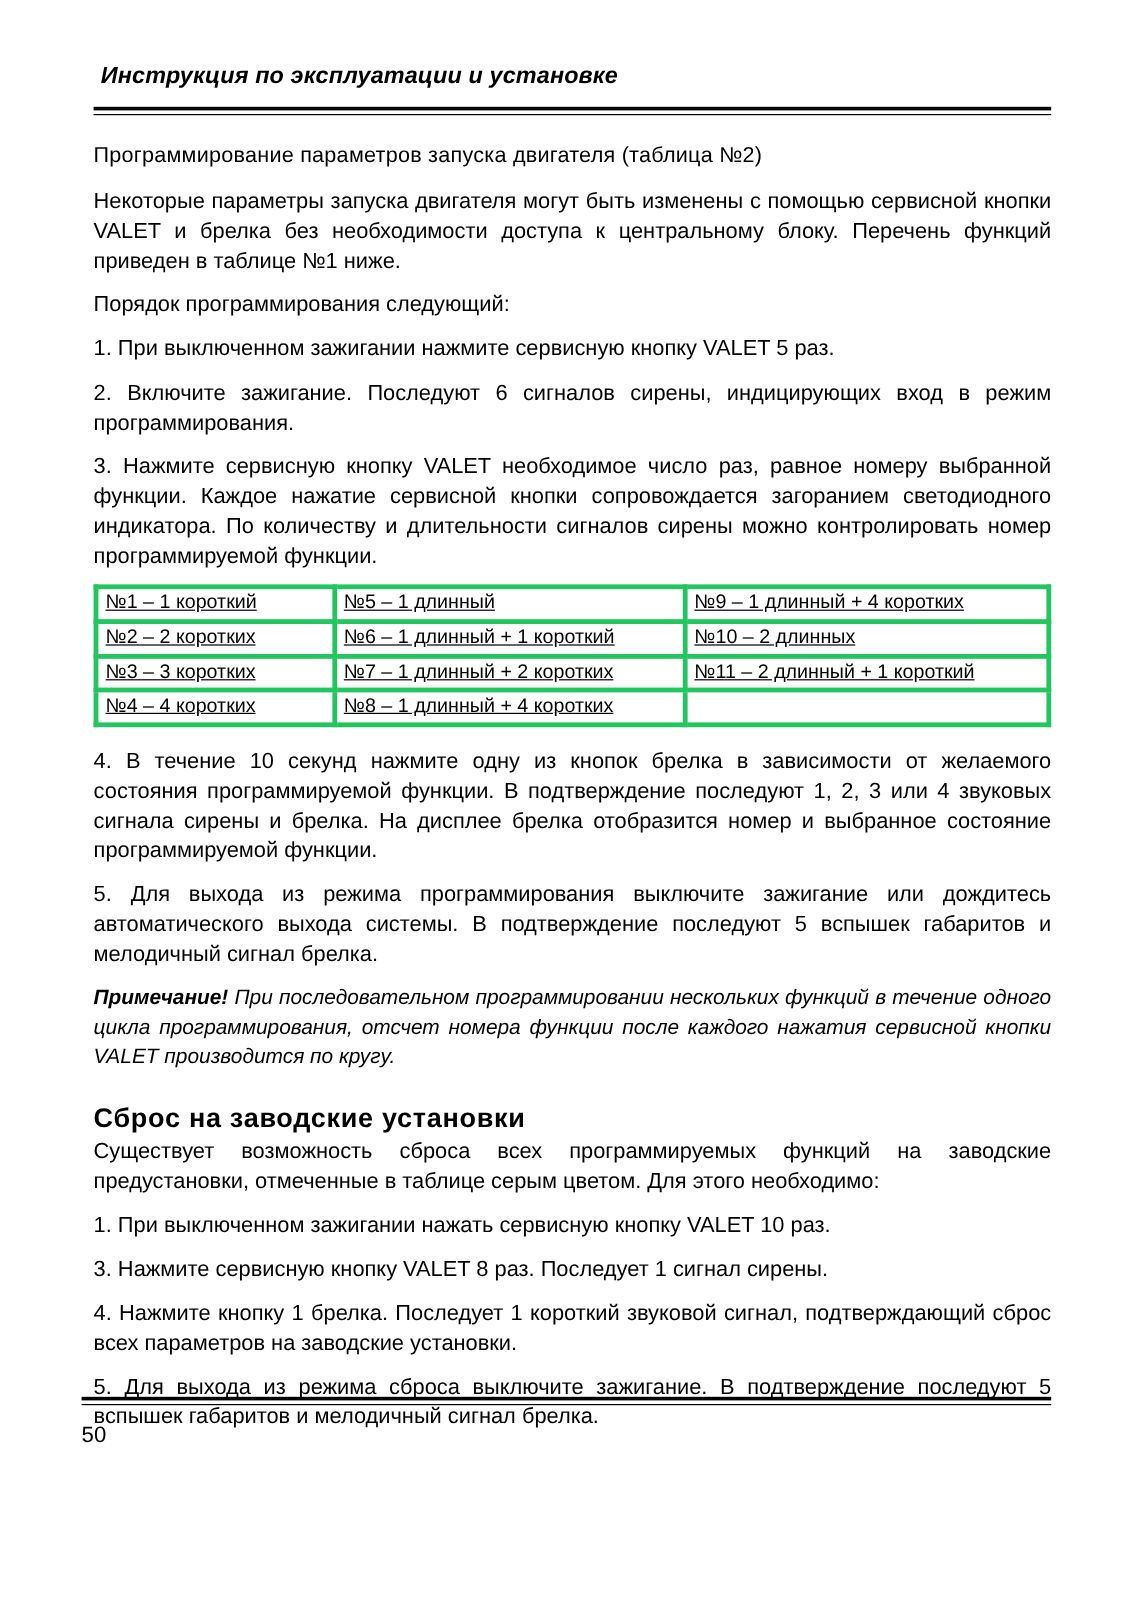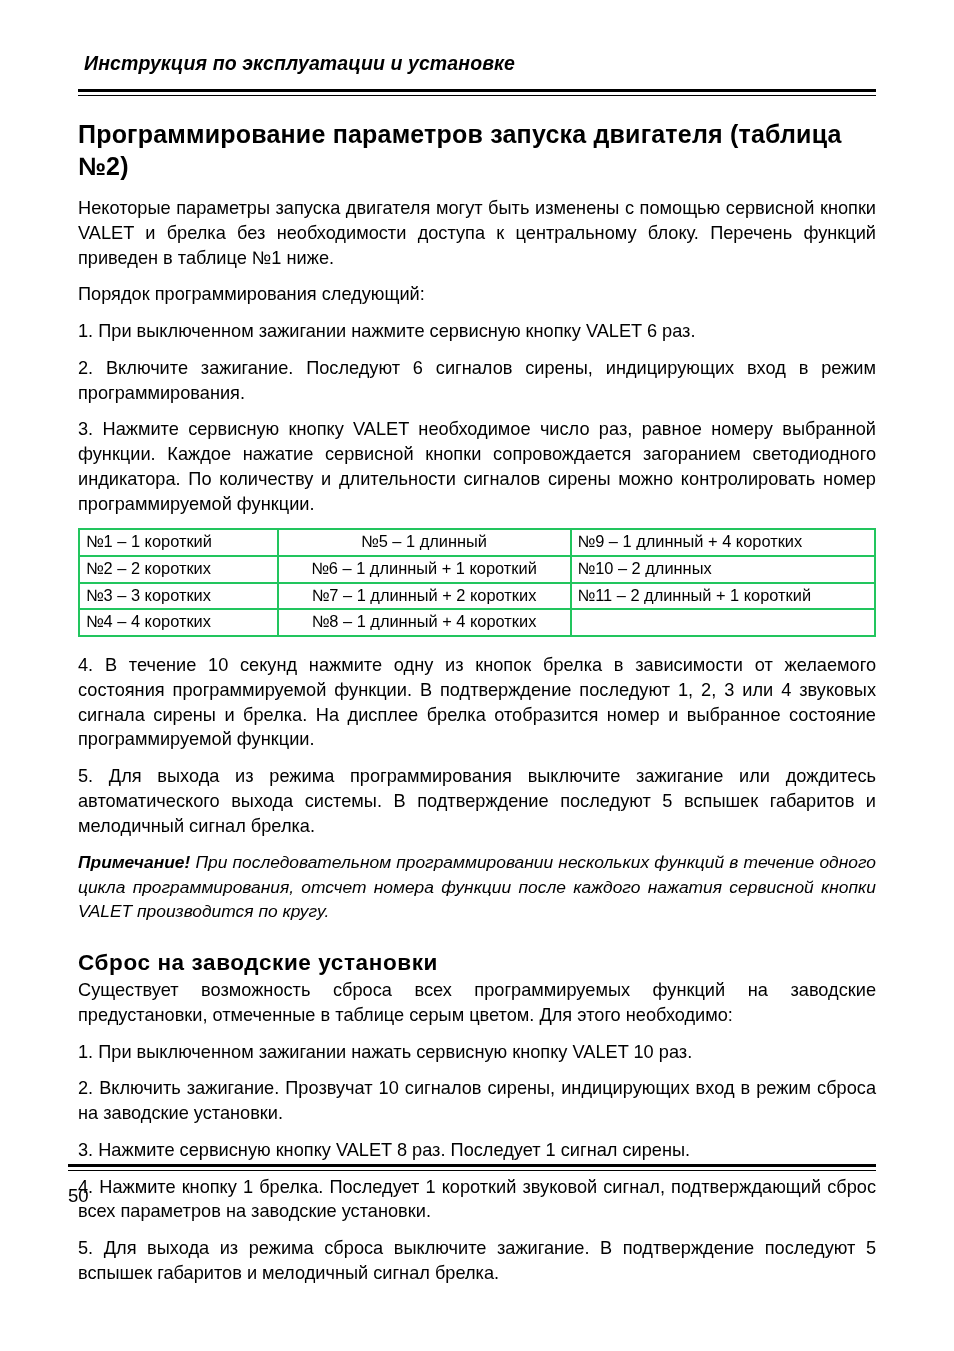--- a/index.html
+++ b/index.html
@@ -31,22 +31,22 @@
     margin: 0 0 14px 6px;
   }
   .rule-double {
     border-top: 3px solid #000;
     border-bottom: 1.5px solid #000;
     height: 3px;
     margin: 0 0 0 0;
   }
   .rule-double.top { margin-bottom: 22px; }
   h1.section-title {
-    font-size: 25px;
-    font-weight: bold;
+    font-size: 18px;
+    font-weight: normal;
     line-height: 1.28;
     margin: 0 0 14px 0;
     letter-spacing: 0.2px;
   }
   h2.section-title {
     font-size: 22.5px;
     font-weight: bold;
     line-height: 1.28;
     margin: 26px 0 0 0;
     letter-spacing: 0.6px;
@@ -68,28 +68,29 @@
     font-weight: bold;
     font-style: italic;
   }
   table.signal-table {
     border-collapse: collapse;
     width: 100%;
     margin: 6px 0 16px 0;
     table-layout: fixed;
   }
   table.signal-table td {
-    border: 2px solid #22c55e;
+    border: 4px solid #22c55e;
     font-size: 16.4px;
     padding: 2px 6px 3px 6px;
     line-height: 1.2;
     white-space: nowrap;
+    text-decoration: underline;
   }
   table.signal-table td.c1 { width: 24.5%; }
-  table.signal-table td.c2 { width: 37%; text-align: center; }
+  table.signal-table td.c2 { width: 37%; }
   table.signal-table td.c3 { width: 38.5%; }
   .footer {
     position: absolute;
     left: 68px;
     right: 78px;
     bottom: 46px;
   }
   .footer .rule-double {
     border-top: 3px solid #000;
     border-bottom: 1.5px solid #000;
@@ -105,21 +106,21 @@
 
 <div class="page">
 
   <div class="header-title">Инструкция по эксплуатации и установке</div>
   <div class="rule-double top"></div>
 
   <h1 class="section-title">Программирование параметров запуска двигателя (таблица №2)</h1>
 
   <p class="para">Некоторые параметры запуска двигателя могут быть изменены с помощью сервисной кнопки VALET и брелка без необходимости доступа к центральному блоку. Перечень функций приведен в таблице №1 ниже.</p>
   <p class="para">Порядок программирования следующий:</p>
-  <p class="para">1. При выключенном зажигании нажмите сервисную кнопку VALET 6 раз.</p>
+  <p class="para">1. При выключенном зажигании нажмите сервисную кнопку VALET 5 раз.</p>
   <p class="para">2. Включите зажигание. Последуют 6 сигналов сирены, индицирующих вход в режим программирования.</p>
   <p class="para">3. Нажмите сервисную кнопку VALET необходимое число раз, равное номеру выбранной функции. Каждое нажатие сервисной кнопки сопровождается загоранием светодиодного индикатора. По количеству и длительности сигналов сирены можно контролировать номер программируемой функции.</p>
 
   <table class="signal-table">
     <tbody>
       <tr>
         <td class="c1">№1 – 1 короткий</td>
         <td class="c2">№5 – 1 длинный</td>
         <td class="c3">№9 – 1 длинный + 4 коротких</td>
       </tr>
@@ -143,21 +144,20 @@
 
   <p class="para">4. В течение 10 секунд нажмите одну из кнопок брелка в зависимости от желаемого состояния программируемой функции. В подтверждение последуют 1, 2, 3 или 4 звуковых сигнала сирены и брелка. На дисплее брелка отобразится номер и выбранное состояние программируемой функции.</p>
   <p class="para">5. Для выхода из режима программирования выключите зажигание или дождитесь автоматического выхода системы. В подтверждение последуют 5 вспышек габаритов и мелодичный сигнал брелка.</p>
 
   <p class="note"><span class="note-lead">Примечание!</span><span> При последовательном программировании нескольких функций в течение одного цикла программирования, отсчет номера функции после каждого нажатия сервисной кнопки VALET производится по кругу.</span></p>
 
   <h2 class="section-title">Сброс на заводские установки</h2>
 
   <p class="para">Существует возможность сброса всех программируемых функций на заводские предустановки, отмеченные в таблице серым цветом. Для этого необходимо:</p>
   <p class="para">1. При выключенном зажигании нажать сервисную кнопку VALET 10 раз.</p>
-  <p class="para">2. Включить зажигание. Прозвучат 10 сигналов сирены, индицирующих вход в режим сброса на заводские установки.</p>
   <p class="para">3. Нажмите сервисную кнопку VALET 8 раз. Последует 1 сигнал сирены.</p>
   <p class="para">4. Нажмите кнопку 1 брелка. Последует 1 короткий звуковой сигнал, подтверждающий сброс всех параметров на заводские установки.</p>
   <p class="para">5. Для выхода из режима сброса выключите зажигание. В подтверждение последуют 5 вспышек габаритов и мелодичный сигнал брелка.</p>
 
   <div class="footer">
     <div class="rule-double"></div>
     <div class="page-number">50</div>
   </div>
 
 </div>

